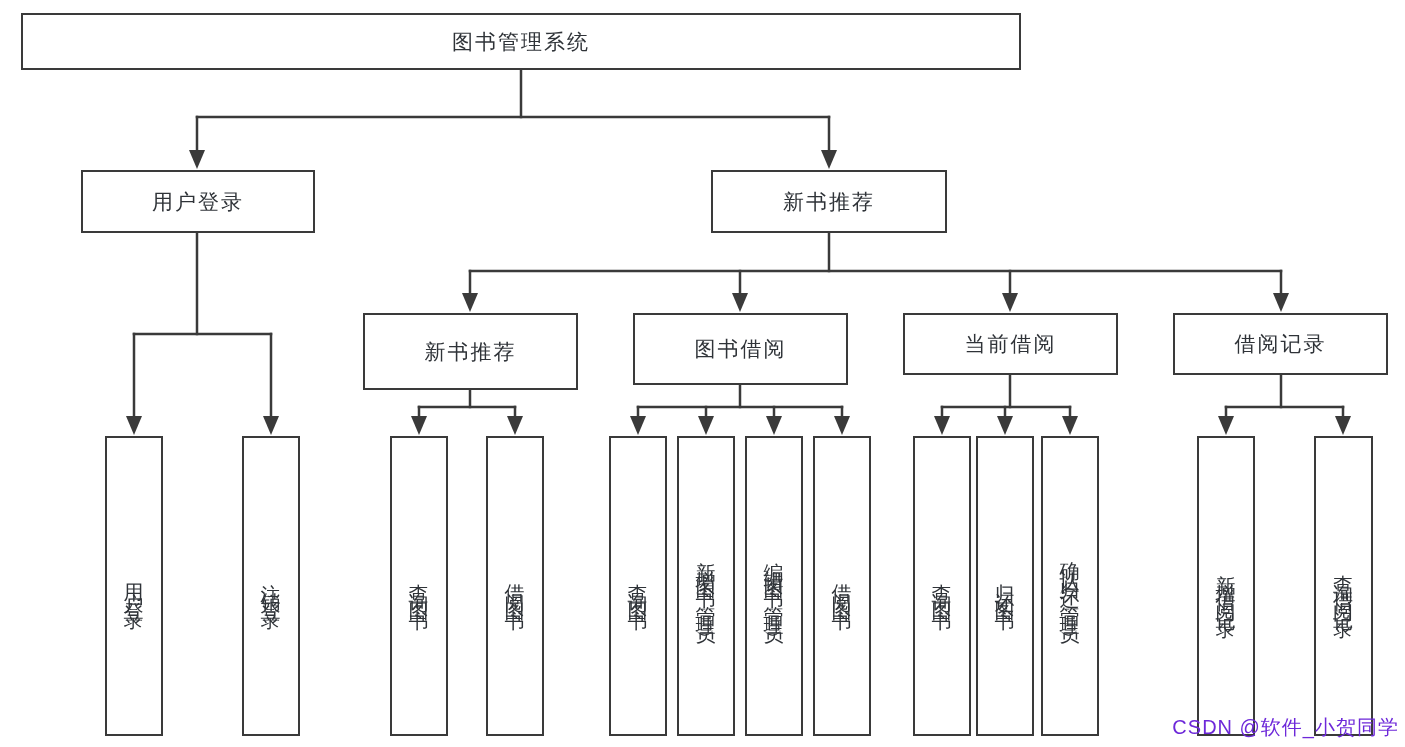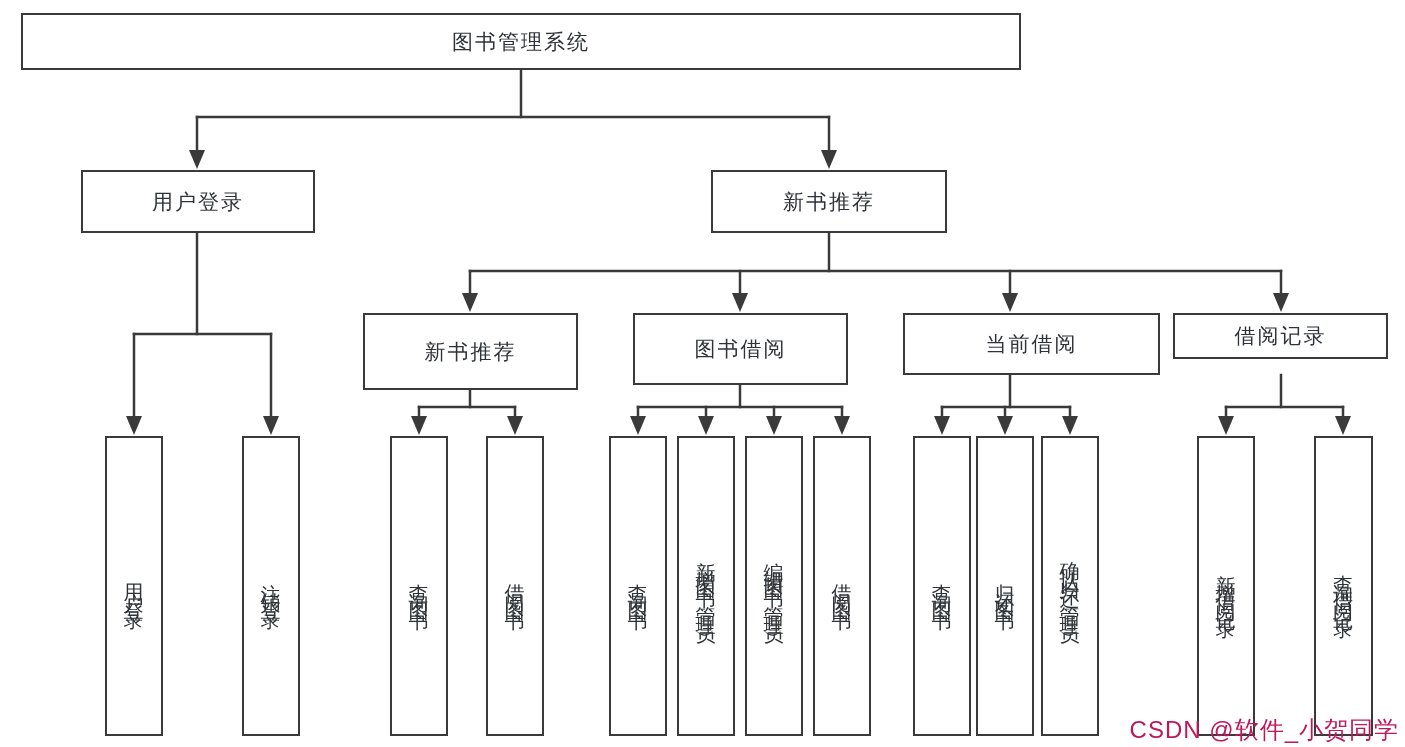--- a/index.html
+++ b/index.html
@@ -47,22 +47,22 @@
     text-orientation: mixed;
     font-size: 20px;
     letter-spacing: 9px;
     line-height: 1;
     white-space: nowrap;
   }
   .watermark {
     position: absolute;
     top: 714px;
     right: 6px;
-    font-size: 24px;
-    color: #be185d;
+    font-size: 20px;
+    color: #6d28d9;
     letter-spacing: 1px;
     z-index: 3;
     white-space: nowrap;
   }
 </style>
 </head>
 <body>
 
 <div class="canvas">
 
@@ -152,24 +152,24 @@
   <div class="box h" style="left:711px; top:170px; width:236px; height:63px;">
     <span>新书推荐</span>
   </div>
 
   <div class="box h" style="left:363px; top:313px; width:215px; height:77px;">
     <span>新书推荐</span>
   </div>
   <div class="box h" style="left:633px; top:313px; width:215px; height:72px;">
     <span>图书借阅</span>
   </div>
-  <div class="box h" style="left:903px; top:313px; width:257px; height:62px;">
+  <div class="box h" style="left:903px; top:313px; width:215px; height:62px;">
     <span>当前借阅</span>
   </div>
-  <div class="box h" style="left:1173px; top:313px; width:215px; height:46px;">
+  <div class="box h" style="left:1173px; top:313px; width:215px; height:62px;">
     <span>借阅记录</span>
   </div>
 
   <div class="box v" style="left:105px; width:58px;">
     <span>用户登录</span>
   </div>
   <div class="box v" style="left:242px; width:58px;">
     <span>注销登录</span>
   </div>
 

